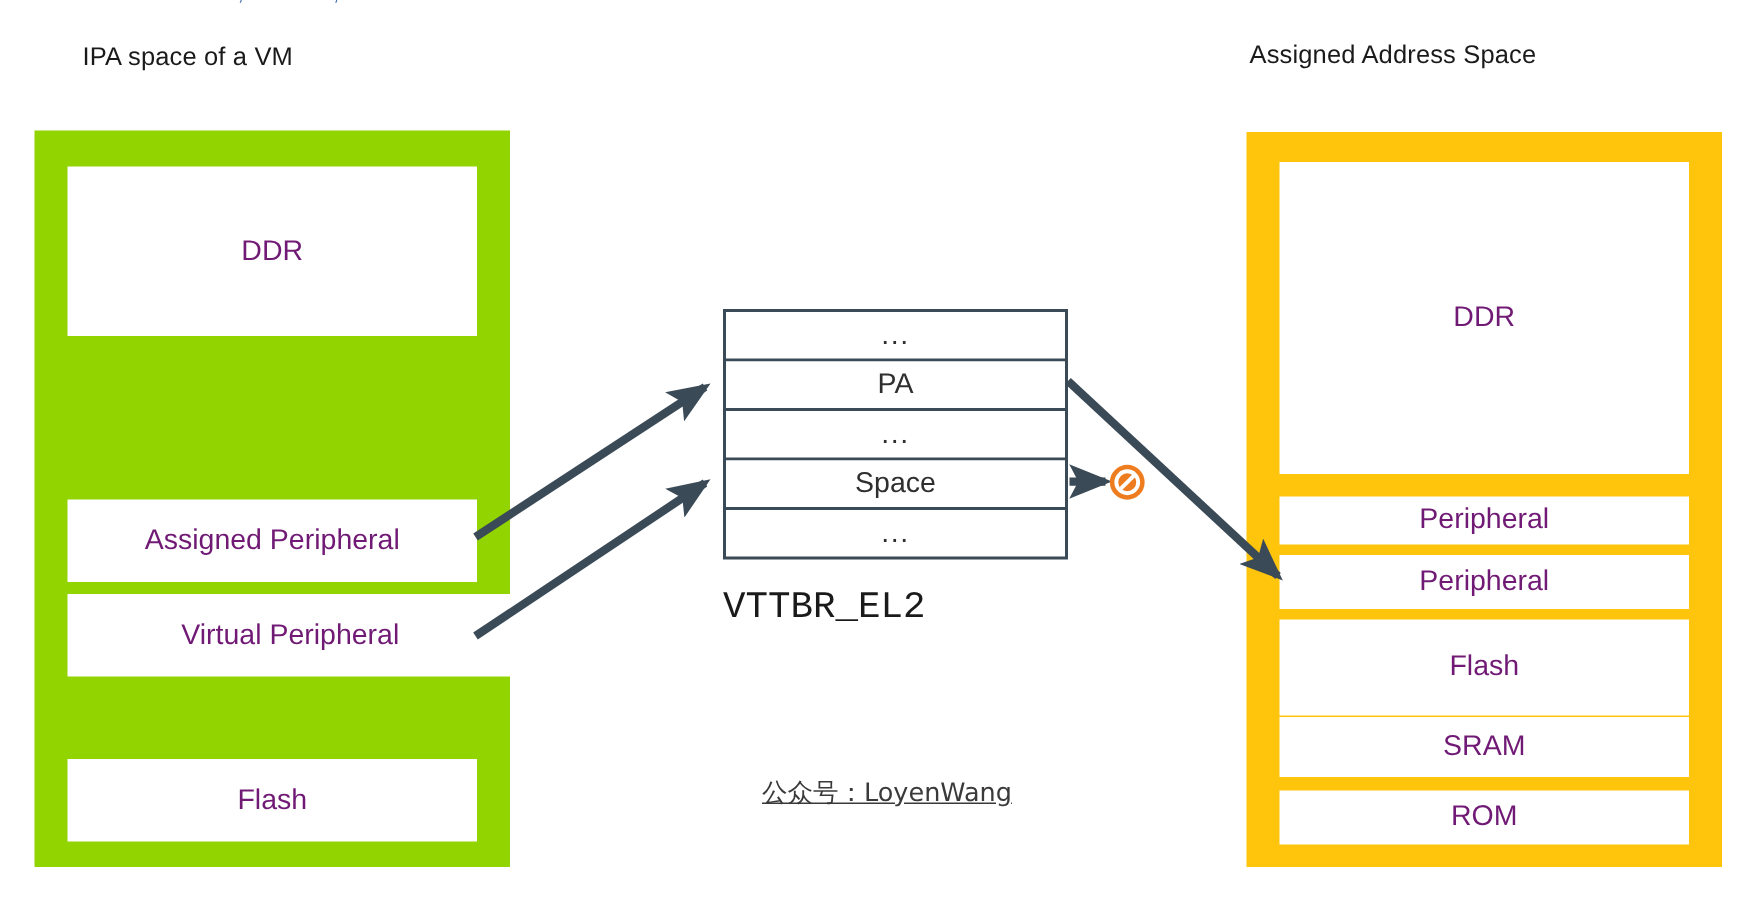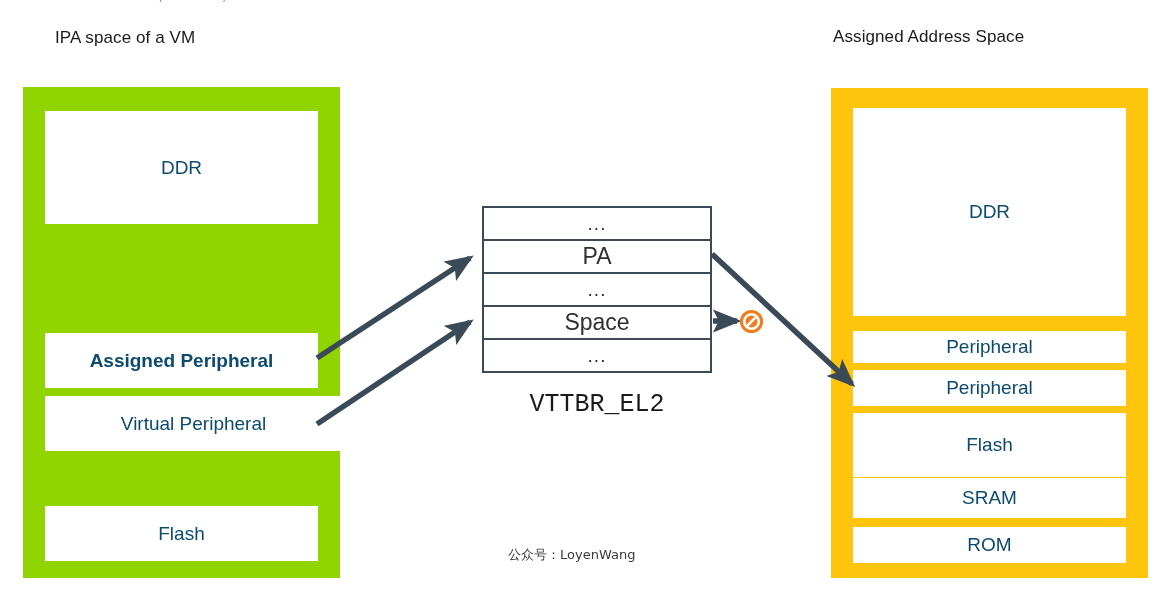--- a/index.html
+++ b/index.html
@@ -43,32 +43,32 @@
   #pas-box {
     left: 831px; top: 88px;
     width: 317px; height: 490px;
     background: #FFC40C;
   }
 
   
   .region {
     position: absolute;
     background: #ffffff;
-    color: #0c4a6e;
+    color: #701a75;
     font-size: 19px;
     display: flex;
     align-items: center;
     justify-content: center;
     box-sizing: border-box;
     white-space: nowrap;
   }
 
   
   #ipa-ddr        { left: 22px; top: 24px;  width: 273px; height: 113px; }
-  #ipa-assigned   { left: 22px; top: 246px; width: 273px; height: 55px; font-weight: bold; }
+  #ipa-assigned   { left: 22px; top: 246px; width: 273px; height: 55px; }
   #ipa-virtual    { left: 22px; top: 309px; width: 297px; height: 55px; }
   #ipa-flash      { left: 22px; top: 419px; width: 273px; height: 55px; }
 
   
   #pas-ddr        { left: 22px; top: 20px;  width: 273px; height: 208px; }
   #pas-periph-1   { left: 22px; top: 243px; width: 273px; height: 32px; }
   #pas-periph-2   { left: 22px; top: 282px; width: 273px; height: 36px; }
   #pas-flash      { left: 22px; top: 325px; width: 273px; height: 64px; }
   #pas-sram       { left: 22px; top: 390px; width: 273px; height: 40px; }
   #pas-rom        { left: 22px; top: 439px; width: 273px; height: 36px; }
@@ -84,51 +84,51 @@
     border-bottom: none;
     background: #ffffff;
     box-sizing: border-box;
   }
   .tt-row {
     height: 33px;
     border-bottom: 2px solid #3B4A57;
     display: flex;
     align-items: center;
     justify-content: center;
-    font-size: 23px;
+    font-size: 19px;
     color: #2F2F2F;
     box-sizing: border-box;
     background: #ffffff;
     white-space: nowrap;
   }
   .tt-row.ellipsis {
     font-size: 19px;
     letter-spacing: 1px;
   }
   #tt-label {
     position: absolute;
     left: 482px;
     top: 390px;
     width: 230px;
-    text-align: center;
     font-family: "Liberation Mono", "DejaVu Sans Mono", monospace;
     font-size: 25px;
     color: #1a1a1a;
     white-space: nowrap;
   }
 
   
   #watermark {
     position: absolute;
     left: 508px;
-    top: 546px;
-    font-size: 13px;
+    top: 517px;
+    font-size: 17px;
     color: #3a3a3a;
     white-space: nowrap;
     font-family: "DejaVu Sans", sans-serif;
+    text-decoration: underline;
   }
 
   
   #top-strip {
     position: absolute;
     left: 0; top: 0;
     width: 1173px;
     height: 6px;
     overflow: hidden;
   }

